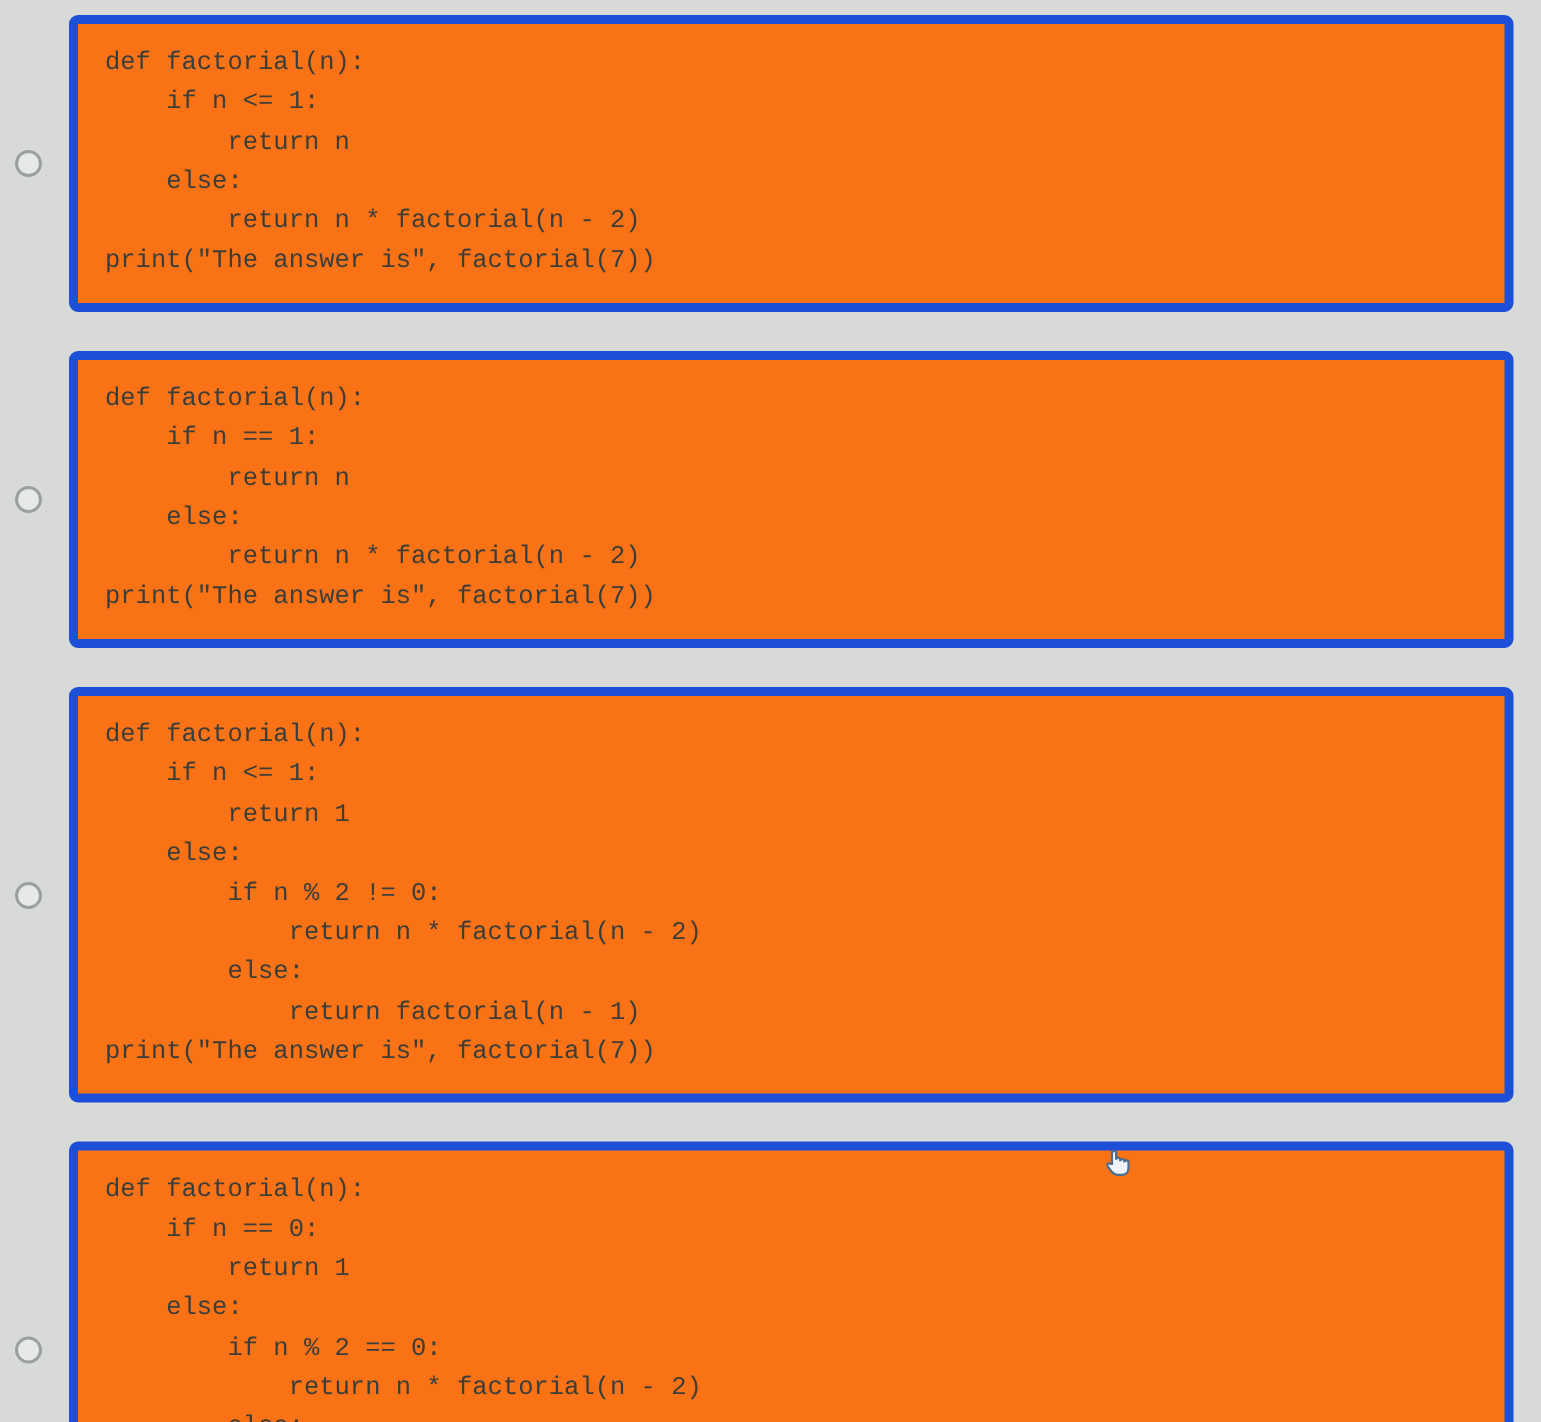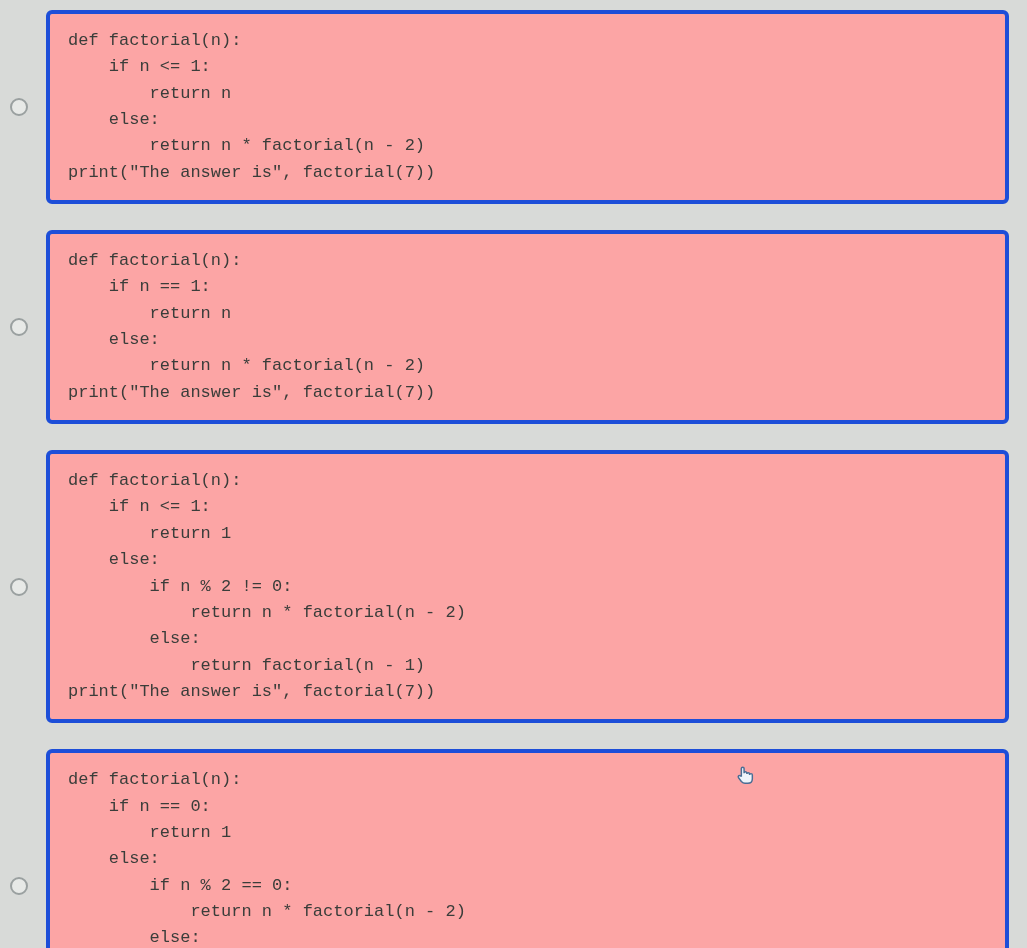--- a/index.html
+++ b/index.html
@@ -22,23 +22,23 @@
     width: 18px;
     height: 18px;
     border: 2px solid #9aa0a0;
     border-radius: 50%;
     background: #e7e9e7;
     flex: 0 0 auto;
     margin-right: 18px;
   }
   .codebox {
     flex: 1 1 auto;
-    border: 4px solid #1d4ed8;
+    border: 6px solid #1d4ed8;
     border-radius: 6px;
-    background: #fca5a5;
+    background: #f97316;
     padding: 14px 18px 14px 18px;
   }
   pre {
     margin: 0;
     font-family: "Courier New", Courier, monospace;
     font-size: 17px;
     line-height: 1.55;
     color: #3a3d3a;
     white-space: pre;
   }

